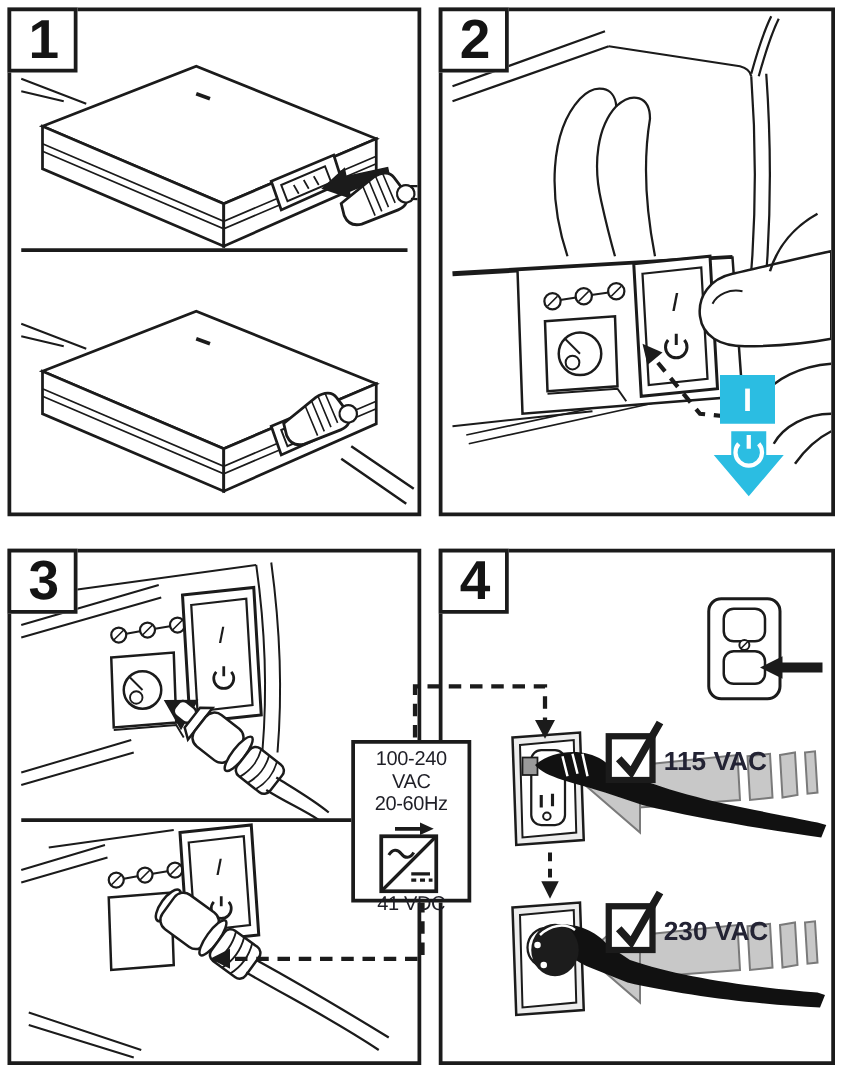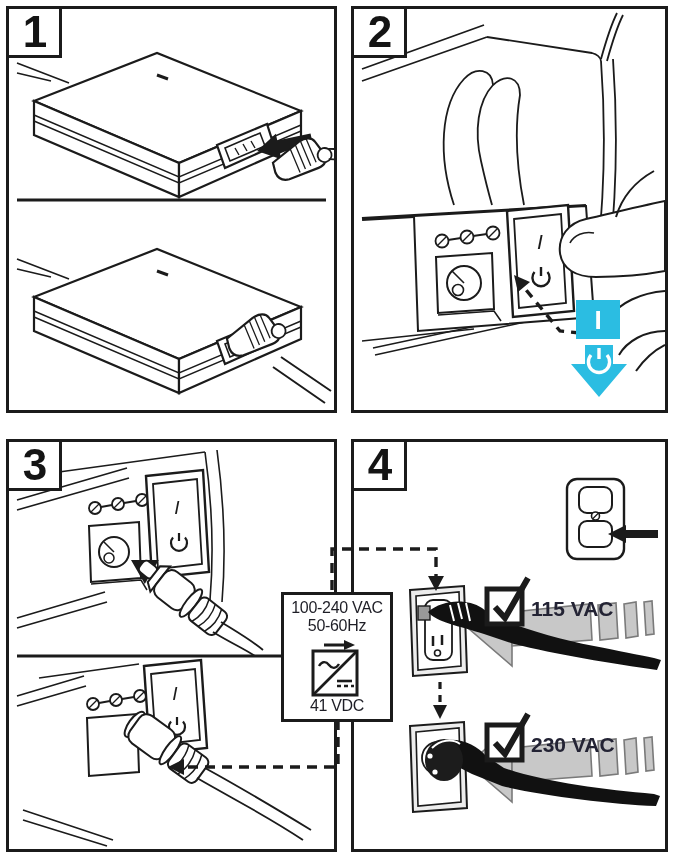--- a/index.html
+++ b/index.html
@@ -7,21 +7,21 @@
         font-family:"Liberation Sans",sans-serif;overflow:hidden;}
   .panel{position:absolute;border:3px solid #1b1b1b;background:#fff;box-sizing:border-box;z-index:1;}
   .p1{left:6px;top:6px;width:331px;height:407px;}
   .p2{left:351px;top:6px;width:317px;height:407px;}
   .p3{left:6px;top:439px;width:331px;height:413px;}
   .p4{left:351px;top:439px;width:317px;height:413px;}
   .step-badge{position:absolute;left:-3px;top:-3px;width:56px;height:52px;border:3px solid #1b1b1b;
         background:#fff;box-sizing:border-box;display:flex;align-items:center;justify-content:center;
         z-index:6;font-weight:700;font-size:44px;color:#141414;letter-spacing:-2px;}
   .overlay{position:absolute;left:0;top:0;width:674px;height:857px;z-index:4;pointer-events:none;}
-  .converter-box{position:absolute;left:281px;top:592px;width:112px;height:130px;background:#fff;
+  .converter-box{position:absolute;left:281px;top:592px;width:96px;height:130px;background:#fff;
         border:3px solid #1b1b1b;box-sizing:border-box;z-index:5;text-align:center;color:#1e1e26;}
   .converter-box .ln{font-size:16px;line-height:18px;letter-spacing:-0.3px;}
   .converter-box .ln1{margin-top:4px;}
   .converter-box svg{display:block;margin:2px auto 0 auto;}
   svg text{font-family:"Liberation Sans",sans-serif;}
 </style>
 </head>
 <body>
 
 <div class="page">
@@ -311,21 +311,21 @@
       <polygon points="436,591 428,576 444,576" fill="#1b1b1b"></polygon>
     </g>
     <g>
       <path d="M338,720 L338,767 L184,767" fill="none" stroke="#1b1b1b" stroke-width="3.4" stroke-dasharray="10,7"></path>
       <polygon points="168,767 184,759 184,775" fill="#1b1b1b"></polygon>
     </g>
   </svg>
 
   <div class="converter-box">
     <div class="ln ln1">100-240 VAC</div>
-    <div class="ln">50-60Hz</div>
+    <div class="ln">20-60Hz</div>
     <svg width="58" height="60" viewBox="0 0 58 60">
       <polygon points="47,8 36,3 36,13" fill="#1b1b1b"></polygon>
       <line x1="16" y1="8" x2="38" y2="8" stroke="#1b1b1b" stroke-width="3"></line>
       <rect x="5" y="14" width="44" height="44" fill="#fff" stroke="#1b1b1b" stroke-width="3"></rect>
       <line x1="6" y1="57" x2="48" y2="15" stroke="#1b1b1b" stroke-width="2.6"></line>
       <path d="M11,29 C14,24 18,24 21,28 C24,32 28,32 31,27" fill="none" stroke="#1b1b1b" stroke-width="2.4"></path>
       <line x1="29" y1="44" x2="44" y2="44" stroke="#1b1b1b" stroke-width="2.6"></line>
       <path d="M29,49 L33,49 M36,49 L40,49 M43,49 L46,49" stroke="#1b1b1b" stroke-width="2.6"></path>
     </svg>
     <div class="ln">41 VDC</div>

